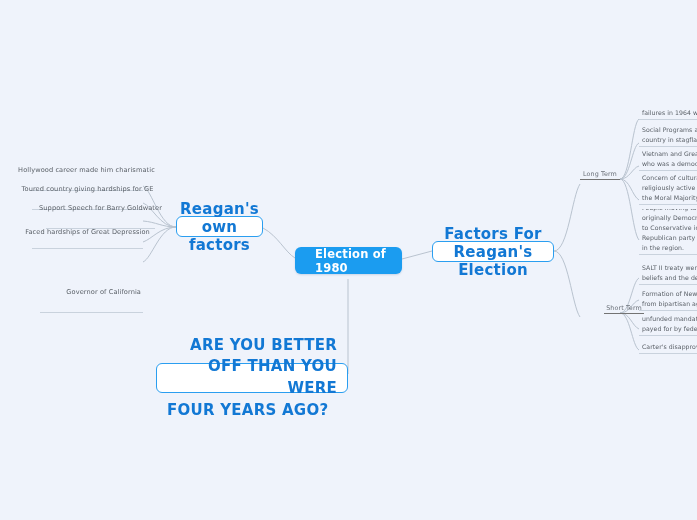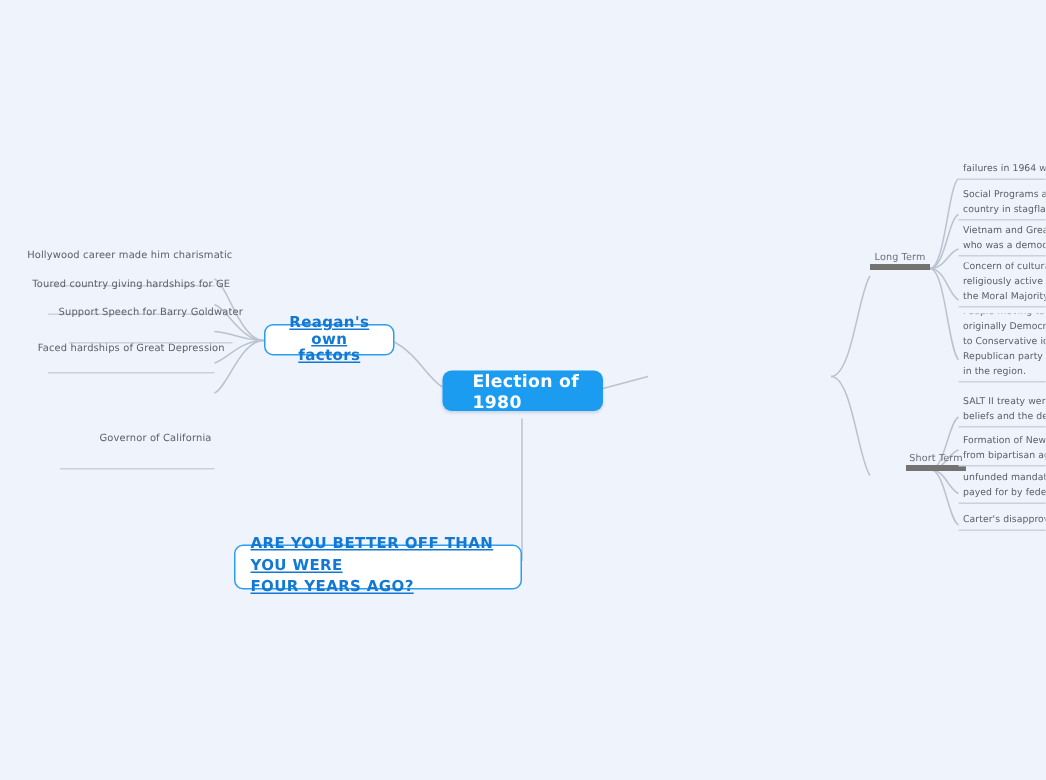--- a/index.html
+++ b/index.html
@@ -48,32 +48,31 @@
     padding-left: 20px;
   }
 
   
   .branch-node {
     background: #ffffff;
     border: 1.4px solid #2a9ef0;
     border-radius: 6px;
     color: #1278d4;
     font-weight: bold;
-    font-size: 10px;
+    font-size: 15px;
     letter-spacing: 0.25px;
     display: flex;
     align-items: center;
     justify-content: center;
     padding: 0 8px;
     text-align: center;
-    text-decoration: underline;
   }
   .branch-node.multiline {
     justify-content: flex-start;
-    text-align: left;
+    text-align: right;
     line-height: 1.45;
     padding: 0 10px;
   }
 
   
   .leaf-node {
     color: #5b6168;
     font-size: 6.6px;
     letter-spacing: 0.1px;
     border-bottom: 1px solid #c9d2dd;
@@ -103,21 +102,21 @@
     justify-content: flex-end;
     overflow: hidden;
   }
   .leaf-block span { display: block; white-space: nowrap; }
 
   
   .cat-label {
     color: #6a7078;
     font-size: 6.4px;
     letter-spacing: 0.1px;
-    border-bottom: 4px solid #737373;
+    border-bottom: 1px solid #737373;
     display: flex;
     align-items: flex-end;
     justify-content: center;
     white-space: nowrap;
     padding-bottom: 1px;
   }
 </style>
 </head>
 <body>
 
@@ -176,20 +175,23 @@
   </div>
   <div class="node leaf-node align-right" style="left:40px; top:252px; width:103px; height:13px;margin-top:44px;">
     <span>Governor of California</span>
   </div>
 
   <div class="node branch-node multiline" style="left:156px; top:363px; width:192px; height:30px; flex-direction:column; justify-content:center; align-items:flex-start;">
     <span>ARE YOU BETTER OFF THAN YOU WERE</span>
     <span>FOUR YEARS AGO?</span>
   </div>
 
+  <div class="node branch-node" style="left:432px; top:241px; width:122px; height:21px;">
+    <span>Factors For Reagan's Election</span>
+  </div>
 
   <div class="node cat-label" style="left:580px; top:169px; width:40px; height:11px;">
     <span>Long Term</span>
   </div>
 
   <div class="node leaf-block" style="left:639px; top:105px; width:58px; height:15px;">
     <span>failures in 1964 wi</span>
   </div>
 
   <div class="node leaf-block" style="left:639px; top:125px; width:58px; height:22px;">

